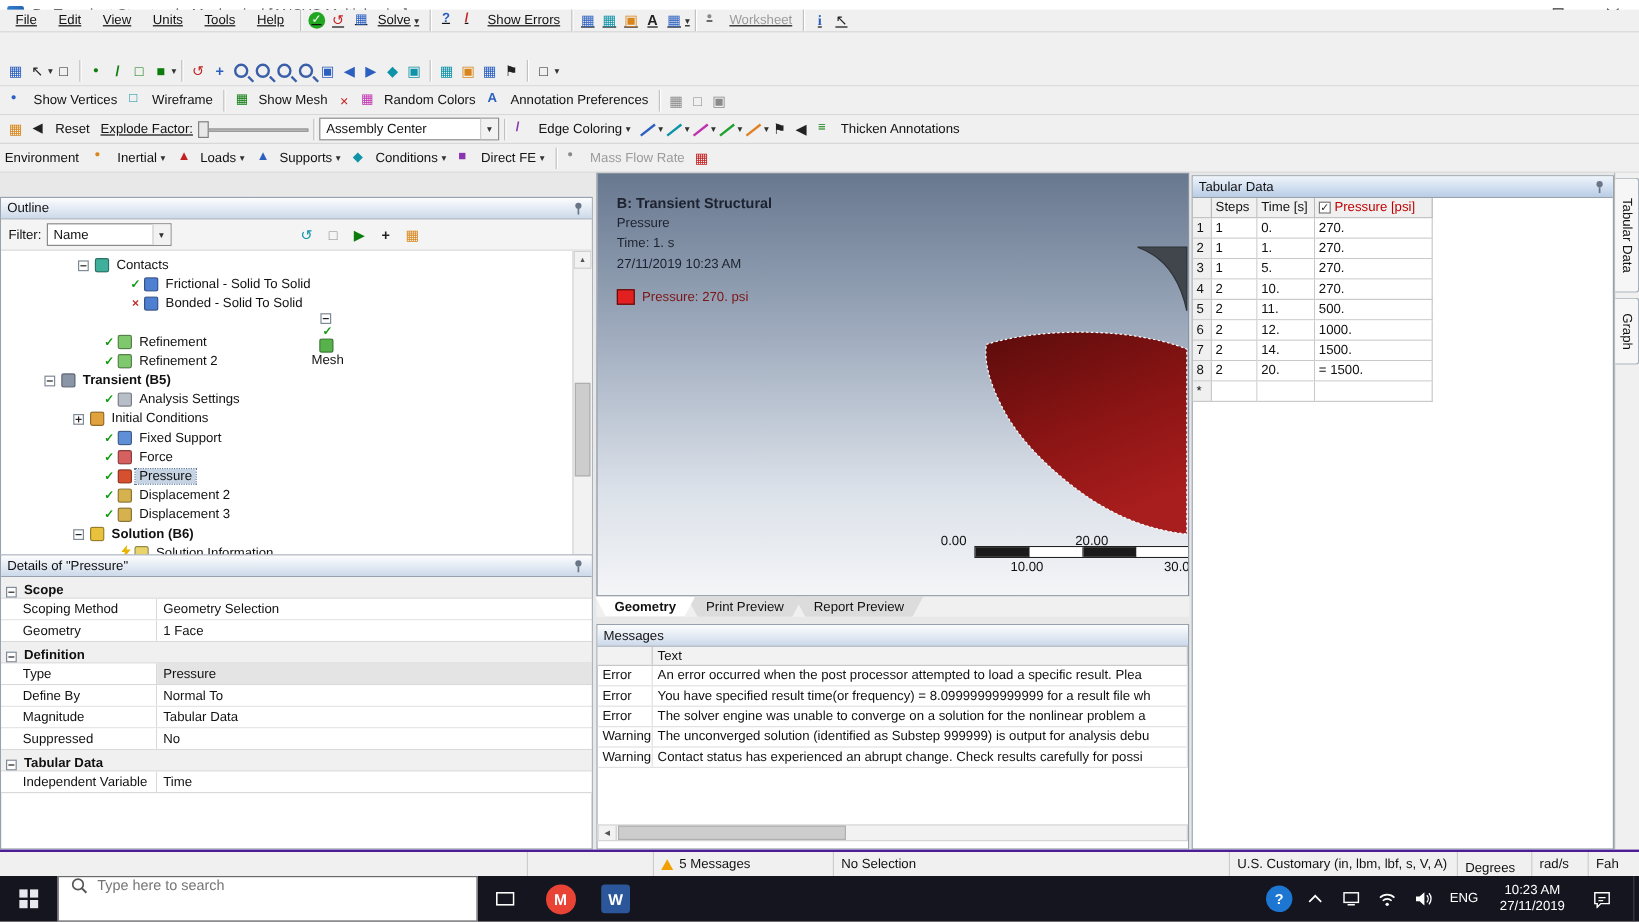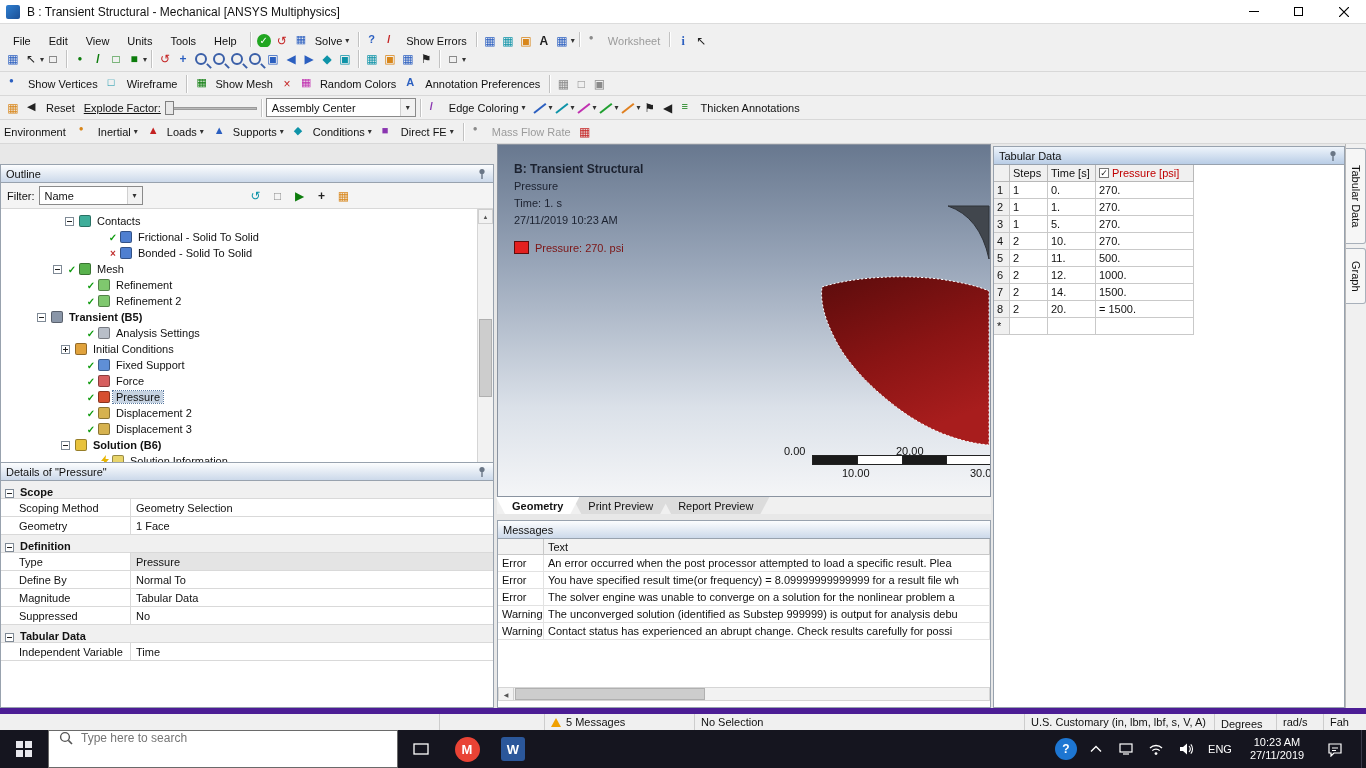--- a/index.html
+++ b/index.html
@@ -7,21 +7,21 @@
   .abs{position:absolute;}
   
   .titlebar{position:absolute;left:0;top:0;width:1366px;height:24px;background:#fff;border-bottom:1px solid #dcdcdc;display:flex;align-items:center;font-size:12px;}
   .appico{width:14px;height:14px;margin:0 7px 0 6px;background:linear-gradient(135deg,#2f7fd0,#1b4f96);border-radius:2px;}
   .wcs{margin-left:auto;display:flex;height:24px;}
   .wc{width:45px;height:24px;display:flex;align-items:center;justify-content:center;}
   .wc-min i{display:block;width:10px;height:1px;background:#000;}
   .wc-max i{display:block;width:9px;height:9px;border:1px solid #000;}
   
   .bar{position:absolute;left:0;width:1366px;background:#f0f0f0;border-bottom:1px solid #d8d8d8;display:flex;align-items:center;padding-left:4px;}
-  .menubar{top:24px;height:34px;}
+  .menubar{top:8px;height:19px;text-decoration:underline;}
   .menu-item{padding:0 9px;height:100%;display:flex;align-items:center;}
   .tbtn{height:21px;display:inline-flex;align-items:center;gap:3px;padding:0 4px;border:1px solid transparent;white-space:nowrap;}
   .vsep{width:1px;height:18px;background:#c2c2c2;margin:0 4px;box-shadow:1px 0 0 #fff;flex:none;}
   .ico{width:18px;height:18px;display:inline-flex;align-items:center;justify-content:center;font-size:12px;line-height:1;flex:none;position:relative;}
   .ico16{width:16px;height:16px;font-size:11px;}
   .g::before{display:block;}
   .g-chk::before{content:"✓";}
   .g-x::before{content:"×";}
   .g-dd::before{content:"▾";font-size:8px;color:#333;}
   .g-grid::before{content:"▦";}
@@ -114,21 +114,21 @@
   .tdtable{display:grid;grid-template-columns:16px 38px 48px 98px;}
   .tdc{height:17px;border-right:1px solid #c9c9c9;border-bottom:1px solid #c9c9c9;display:flex;align-items:center;padding:0 3px;background:#fff;overflow:hidden;white-space:nowrap;}
   .tdh{background:#f0f0f0;border-right:1px solid #b8b8b8;border-bottom:1px solid #b8b8b8;font-weight:normal;}
   .tdn{background:#f0f0f0;}
   .cbx{width:10px;height:10px;border:1px solid #777;background:#fff;color:#222;font-size:9px;line-height:9px;text-align:center;margin-right:3px;flex:none;}
   .redtxt{color:#c00000;}
   
   .strip{position:absolute;left:1345px;top:0;width:21px;height:564px;background:#f0f0f0;border-left:1px solid #b8b8b8;}
   .stab{writing-mode:vertical-rl;display:flex;align-items:center;justify-content:center;background:#f6f6f6;border:1px solid #a8b0ba;border-left:none;margin-top:4px;padding:8px 0;width:20px;font-size:11px;border-radius:0 3px 3px 0;}
   
-  .statusbar{position:absolute;left:0;top:708px;width:1366px;height:22px;background:#f0f0f0;border-top:6px solid #4c1d95;display:flex;align-items:stretch;font-size:11px;}
+  .statusbar{position:absolute;left:0;top:708px;width:1366px;height:22px;background:#f0f0f0;border-top:2px solid #4c1d95;display:flex;align-items:stretch;font-size:11px;}
   .seg{border-right:1px solid #cdcdcd;display:flex;align-items:center;padding:0 6px;gap:5px;white-space:nowrap;overflow:hidden;}
   .warn-tri{width:0;height:0;border-left:5px solid transparent;border-right:5px solid transparent;border-bottom:9px solid #f0a000;}
   
   .taskbar{position:absolute;left:0;top:730px;width:1366px;height:38px;background:#15151f;display:flex;align-items:center;color:#fff;}
   .tk{height:38px;display:flex;align-items:center;justify-content:center;}
   .searchbox{width:350px;height:38px;background:#fff;border:1px solid #6a6a6a;display:flex;align-items:flex-start;gap:8px;padding:0 10px;}
   .searchbox input{border:none;outline:none;font-family:"Liberation Sans",sans-serif;font-size:12px;color:#333;width:270px;background:transparent;}
   .gmail{width:25px;height:25px;border-radius:50%;background:#e94335;color:#fff;font-weight:bold;font-size:13px;display:flex;align-items:center;justify-content:center;}
   .word{width:24px;height:24px;background:#2b579a;color:#fff;font-weight:bold;font-size:13px;display:flex;align-items:center;justify-content:center;border-radius:3px;}
   .helpc{width:22px;height:22px;border-radius:50%;background:#1d76d2;color:#fff;font-weight:bold;display:flex;align-items:center;justify-content:center;font-size:12px;}
@@ -384,21 +384,21 @@
       <div class="tnode" style="padding-left:106px;">
         <span class="st chk g g-chk"></span>
         <span class="nico" style="background:#4f7fd0;"></span>
         <span class="tlabel">Frictional - Solid To Solid</span>
       </div>
       <div class="tnode" style="padding-left:106px;">
         <span class="st xx g g-x"></span>
         <span class="nico" style="background:#4f7fd0;"></span>
         <span class="tlabel">Bonded - Solid To Solid</span>
       </div>
-      <div class="tnode" style="padding-left:52px;">
+      <div class="tnode" style="padding-left:52px;flex-direction:column;">
         <span class="exp"></span>
         <span class="st chk g g-chk"></span>
         <span class="nico" style="background:#58b24c;"></span>
         <span class="tlabel">Mesh</span>
       </div>
       <div class="tnode" style="padding-left:84px;">
         <span class="st chk g g-chk"></span>
         <span class="nico" style="background:#7fc86e;"></span>
         <span class="tlabel">Refinement</span>
       </div>

